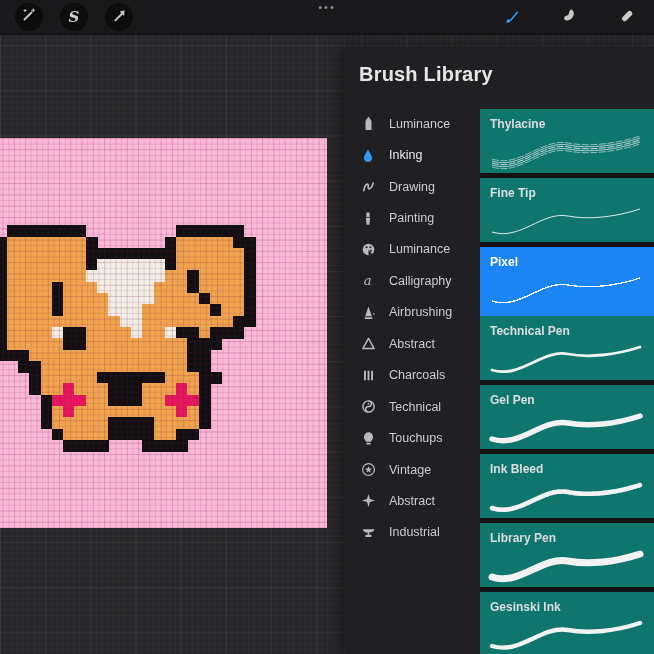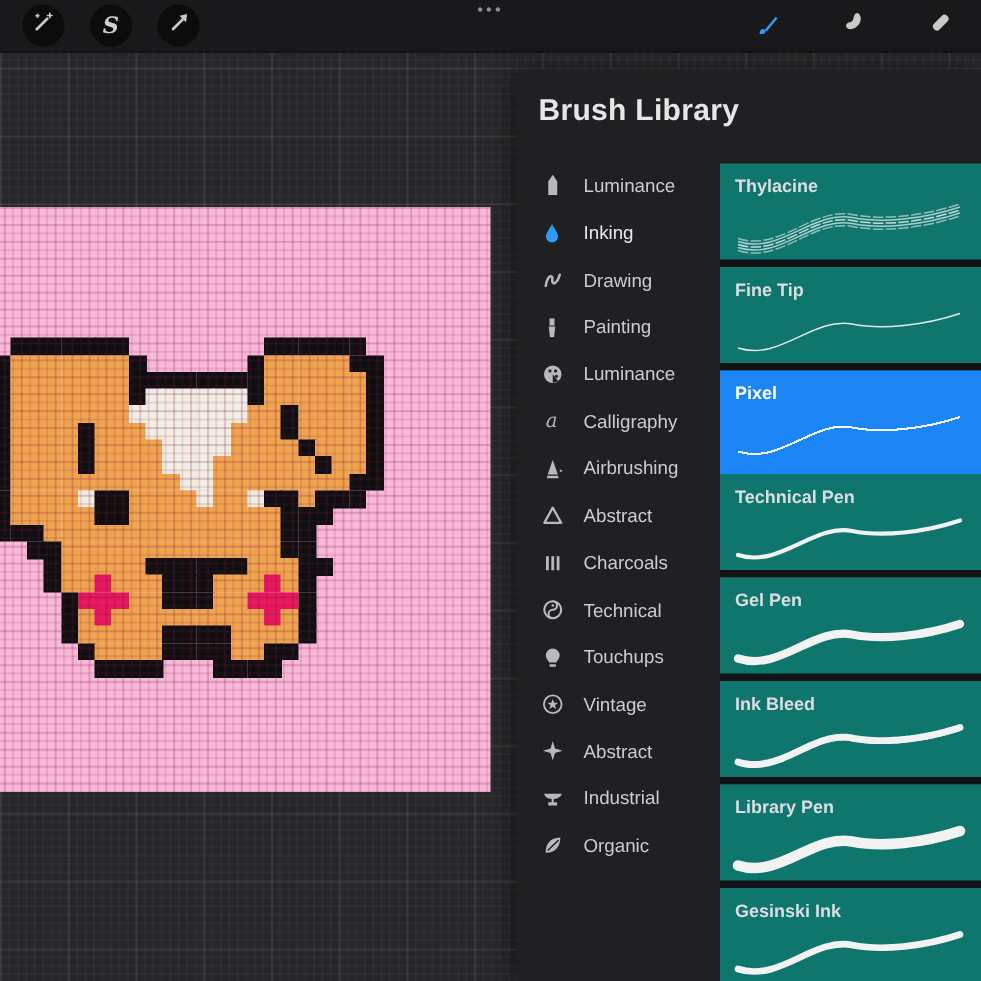--- a/index.html
+++ b/index.html
@@ -605,29 +605,20 @@
           <span class="clabel">Abstract</span>
         </div>
         <div class="cat">
           <span class="cicon">
             <svg width="15" height="15" viewBox="0 0 16 16">
               <path d="M1.8 4.4 h12.6 c-.4 2.1-2.6 3.5-5.7 3.7 v2.3 h2.4 v2.4 H4.8 v-2.4 h2.4 V8.1 C4.3 7.9 2.4 6.6 1.8 4.4 Z" fill="currentColor"></path>
             </svg>
           </span>
           <span class="clabel">Industrial</span>
         </div>
-        <div class="cat">
-          <span class="cicon">
-            <svg width="15" height="15" viewBox="0 0 16 16">
-              <path d="M13.4 2.4 C5.8 2.6 2.7 7.4 3 13.3 C9.2 13.5 13.3 9.4 13.4 2.4 Z" fill="currentColor"></path>
-              <path d="M4.4 11.8 C7 9.2 9.6 6.8 12.2 4.2" stroke="#202023" stroke-width="1"></path>
-            </svg>
-          </span>
-          <span class="clabel">Organic</span>
-        </div>
       </div>
     <div id="brush-list">
         <div class="brush-slot">
           <div class="brush-name">Thylacine</div>
           <div class="brush-stroke"><svg width="168" height="42" viewBox="0 0 168 42">
               <path d="M10 32 C38 41 60 11 86 16 C106 20 134 17 158 9" transform="translate(0,-4)" stroke="#f2f2f2" stroke-width="1" fill="none" opacity="0.5700000000000001" stroke-dasharray="7 1.5"></path>
               <path d="M10 32 C38 41 60 11 86 16 C106 20 134 17 158 9" transform="translate(0,-2)" stroke="#f2f2f2" stroke-width="1" fill="none" opacity="0.69" stroke-dasharray="none"></path>
               <path d="M10 32 C38 41 60 11 86 16 C106 20 134 17 158 9" transform="translate(0,0)" stroke="#f2f2f2" stroke-width="1" fill="none" opacity="0.81" stroke-dasharray="7 1.5"></path>
               <path d="M10 32 C38 41 60 11 86 16 C106 20 134 17 158 9" transform="translate(0,2)" stroke="#f2f2f2" stroke-width="1" fill="none" opacity="0.69" stroke-dasharray="none"></path>
               <path d="M10 32 C38 41 60 11 86 16 C106 20 134 17 158 9" transform="translate(0,4)" stroke="#f2f2f2" stroke-width="1" fill="none" opacity="0.5700000000000001" stroke-dasharray="7 1.5"></path>

